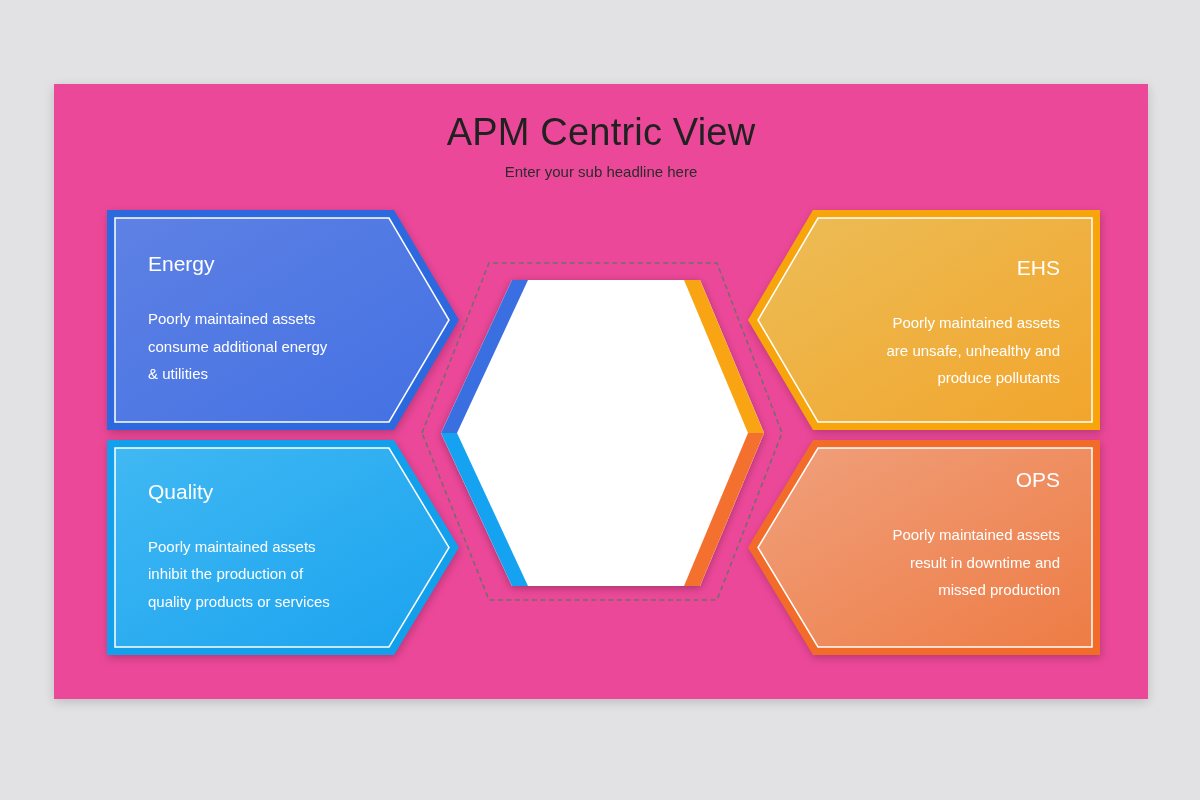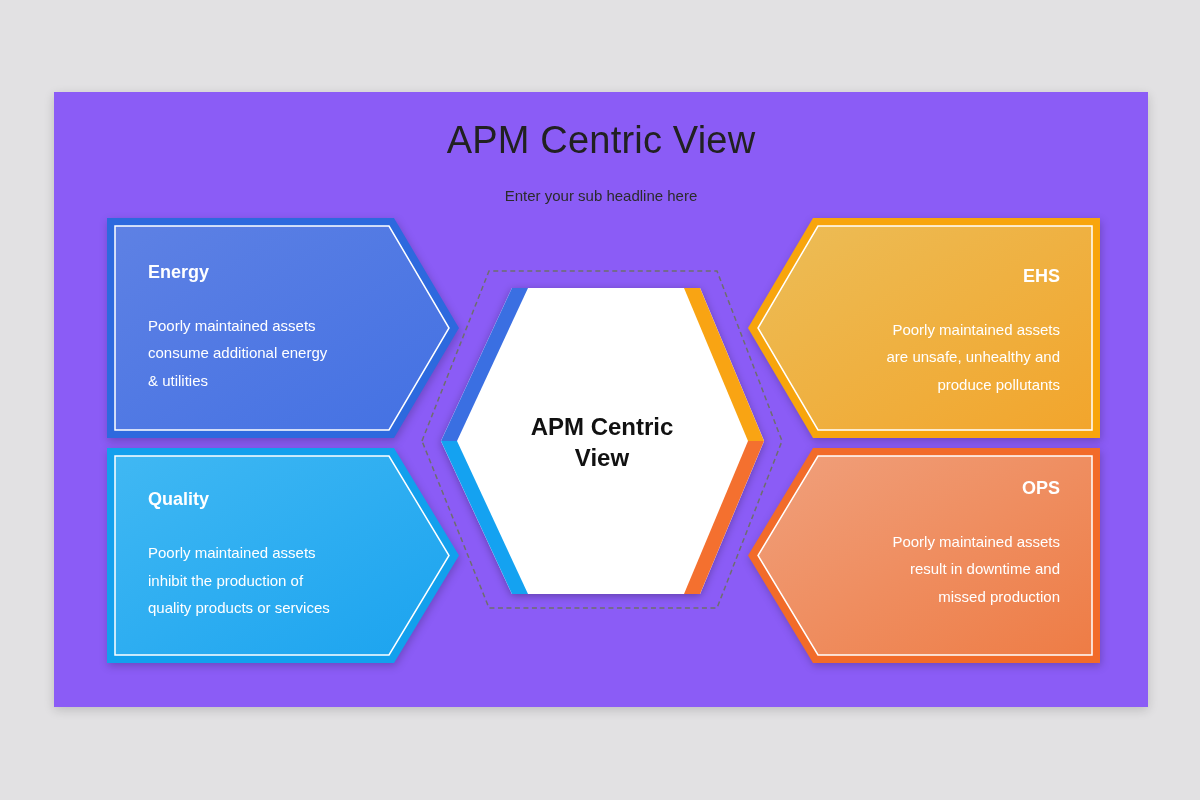--- a/index.html
+++ b/index.html
@@ -4,52 +4,52 @@
 <style>
   html,body{margin:0;padding:0;}
   body{
     width:1200px;height:800px;
     background:#e2e1e3;
     font-family:"Liberation Sans", sans-serif;
     overflow:hidden;
     position:relative;
   }
   .slide{
-    position:absolute;left:54px;top:92px;width:1094px;height:615px;
-    background:#8b5cf6;
+    position:absolute;left:54px;top:84px;width:1094px;height:615px;
+    background:#ec4899;
     box-shadow:0 3px 10px rgba(0,0,0,0.16);
   }
   .slide-title{
     margin:27px 0 0 0;
     text-align:center;
     font-size:38px;
     font-weight:500;
     color:#212121;
     letter-spacing:0.2px;
   }
   .slide-subtitle{
-    margin-top:25px;
+    margin-top:9px;
     text-align:center;
     font-size:15px;
     color:#2b2b2b;
   }
   .panel{position:absolute;}
   .panel svg{
     position:absolute;inset:0;
     filter:drop-shadow(1px 3px 4px rgba(0,0,0,0.22));
   }
   .panel-text{
     position:absolute;inset:0;
     display:flex;flex-direction:column;justify-content:center;
     color:#ffffff;
   }
   .panel.left .panel-text{padding:0 85px 0 41px;align-items:flex-start;text-align:left;}
   .panel.right .panel-text{padding:8px 40px 0 100px;align-items:flex-end;text-align:right;}
   .panel-title{
-    font-size:18px;font-weight:bold;margin-bottom:9px;
+    font-size:21px;font-weight:normal;margin-bottom:9px;
   }
   .panel-body{
     font-size:15px;line-height:27.5px;white-space:pre-line;margin-top:20px;
   }
   .center-svg{position:absolute;left:351px;top:161px;}
   .center-label{
     position:absolute;left:441px;top:318px;width:214px;height:64px;
     display:flex;align-items:center;justify-content:center;
     text-align:center;
     font-size:24px;font-weight:bold;color:#111111;line-height:31px;
@@ -147,16 +147,14 @@
       </filter>
     </defs>
     <polygon points="17,188 84,18 312,18 377,188 312,355 84,355" fill="none" stroke-width="1.5" stroke-dasharray="5 3.5" stroke="#6e6e6e"></polygon>
     <polygon points="36,188 107,35 295,35 359,188 295,341 107,341" fill="#ffffff" filter="url(#hexShadow)"></polygon>
     <polygon points="36,188 107,35 123,35 52,188" fill="#3a6fe2"></polygon>
     <polygon points="36,188 52,188 123,341 107,341" fill="#14a2f1"></polygon>
     <polygon points="359,188 295,35 279,35 343,188" fill="#f9a413"></polygon>
     <polygon points="359,188 343,188 279,341 295,341" fill="#f4702f"></polygon>
   </svg>
 
-  <div class="center-label">APM Centric
-View</div>
 
 </div>
 
 </body></html>

